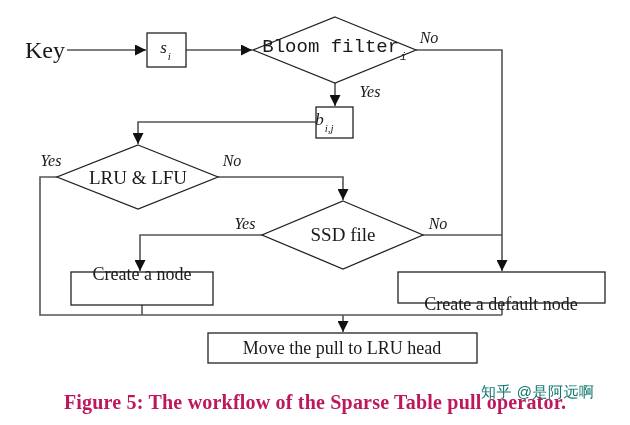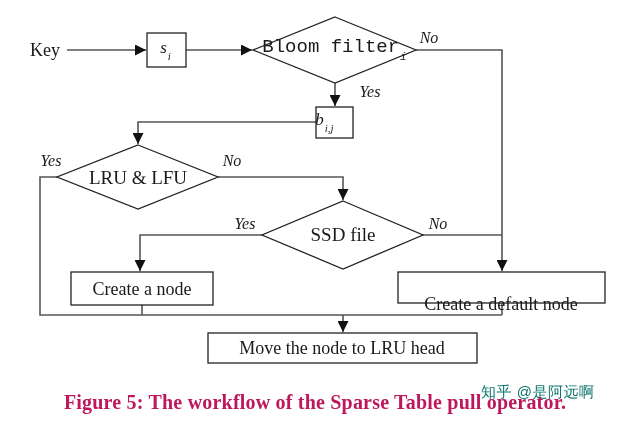--- a/index.html
+++ b/index.html
@@ -65,37 +65,37 @@
       <polygon points="335,17 416,50 335,83 253,50"></polygon>
       <rect x="316" y="107" width="37" height="31"></rect>
       <polygon points="138,145 218,177 138,209 57,177"></polygon>
       <polygon points="343,201 423,235 343,269 262,235"></polygon>
       <rect x="71" y="272" width="142" height="33"></rect>
       <rect x="398" y="272" width="207" height="31"></rect>
       <rect x="208" y="333" width="269" height="30"></rect>
     </g>
   </svg>
 
-  <div class="node-label small-math" style="left:45px; top:50px; font-size:18px;">Key</div>
+  <div class="node-label small-math" style="left:45px; top:50px; font-size:24px;">Key</div>
 
   <div class="node-label small-math" style="left:165px; top:49px;text-align:right;"><span class="math-base">s</span><span class="sub">i</span></div>
 
   <div class="node-label cond-label" style="left:334px; top:49px;font-family:Liberation Mono, monospace;"><span>Bloom filter</span><span class="sub">i</span></div>
 
   <div class="node-label small-math" style="left:324px; top:121px;"><span class="math-base">b</span><span class="sub">i,j</span></div>
 
   <div class="node-label cond-label" style="left:343px; top:234px;">SSD file</div>
 
   <div class="node-label cond-label" style="left:138px; top:177px;">LRU &amp; LFU</div>
 
-  <div class="node-label box-label" style="left:142px; top:289px;text-align:right;">Create a node</div>
+  <div class="node-label box-label" style="left:142px; top:274px;text-align:right;">Create a node</div>
 
   <div class="node-label box-label" style="left:501px; top:304px;">Create a default node</div>
 
-  <div class="node-label box-label" style="left:342px; top:348px;">Move the node to LRU head</div>
+  <div class="node-label box-label" style="left:342px; top:348px;">Move the pull to LRU head</div>
 
   <div class="node-label edge-label" style="left:429px; top:38px;">No</div>
   <div class="node-label edge-label" style="left:370px; top:92px;">Yes</div>
   <div class="node-label edge-label" style="left:51px; top:161px;">Yes</div>
   <div class="node-label edge-label" style="left:232px; top:161px;">No</div>
   <div class="node-label edge-label" style="left:245px; top:224px;">Yes</div>
   <div class="node-label edge-label" style="left:438px; top:224px;">No</div>
 
   <div id="watermark">知乎 @是阿远啊</div>
   <div id="caption">Figure 5: The workflow of the Sparse Table pull operator.</div>

